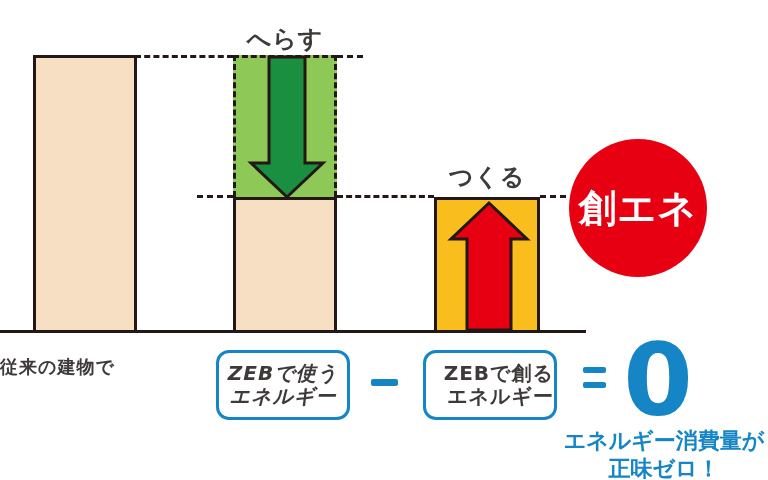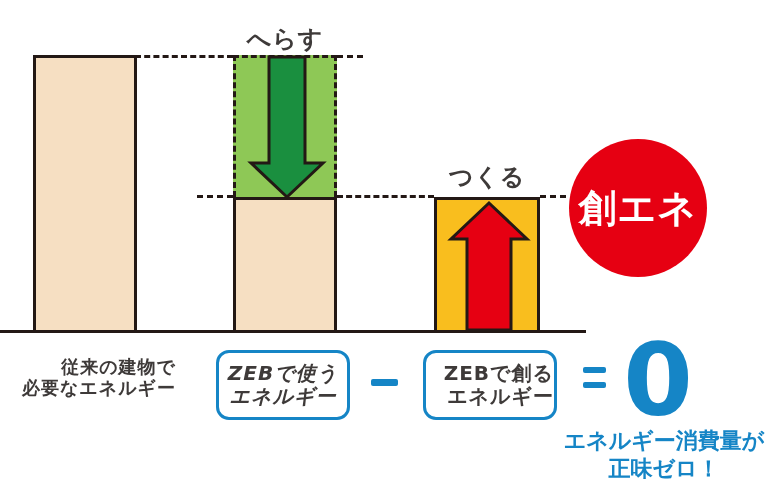--- a/index.html
+++ b/index.html
@@ -62,21 +62,21 @@
   }
   .badge-save   { left: 384px; top: 9px;   background: #17813C; }
   .badge-create { left: 569px; top: 139px; background: #E60012; }
 
   
   .caption-dark {
     color: #3E3A39;
     font-weight: bold;
     font-size: 18px;
     line-height: 21px;
-    text-align: right;
+    text-align: left;
     letter-spacing: 1px;
   }
   .label-conventional { left: 0; top: 356px; width: 176px; }
 
   .zeb-box {
     width: 134px; height: 70px;
     border: 3px solid #1585C6;
     border-radius: 13px;
     background: #ffffff;
     display: flex; flex-direction: column;
@@ -141,21 +141,20 @@
 
   <div class="abs mini-label label-herasu">へらす</div>
   <div class="abs mini-label label-tsukuru">つくる</div>
 
   <div class="abs badge badge-create">
     <span>創エネ</span>
   </div>
 
   <div class="abs caption-dark label-conventional">
     <div>従来の建物で</div>
-    <div>必要なエネルギー</div>
   </div>
 
   <div class="abs zeb-box box-zeb-use">
     <div>ZEBで使う</div>
     <div>エネルギー</div>
   </div>
 
   <div class="abs minus-sign"></div>
 
   <div class="abs zeb-box box-zeb-create">

